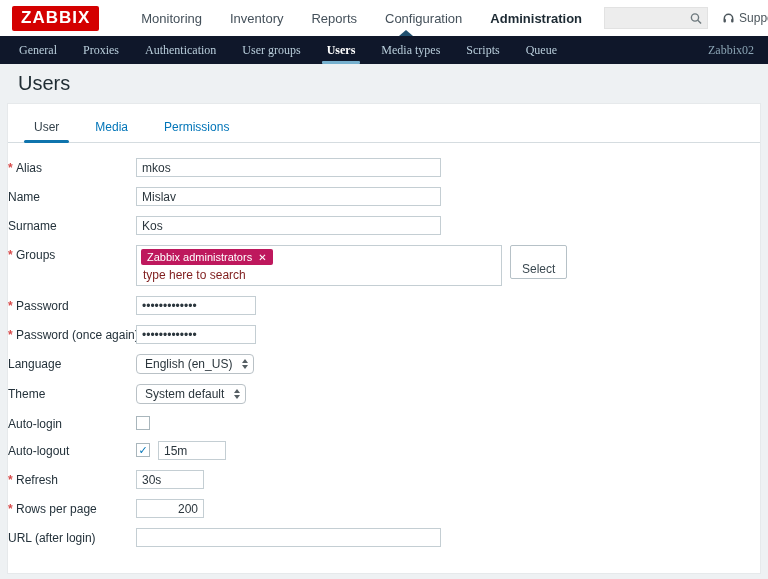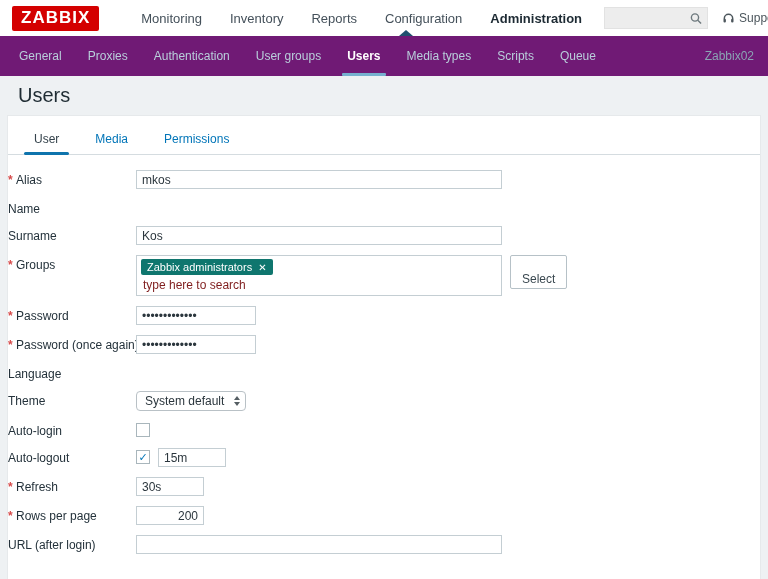--- a/index.html
+++ b/index.html
@@ -32,22 +32,22 @@
   }
   .searchbox input {
     border:none; background:transparent; outline:none; width:80px; height:18px;
     font-size:12px; font-family:inherit;
   }
   .top-link { display:flex; align-items:center; gap:4px; color:#4c565c; font-size:12px; cursor:pointer; white-space:nowrap; }
   .icn { display:block; }
 
   
   .subnav {
-    height:40px; background:#701a75; display:flex; align-items:stretch;
-    padding:0 6px; position:relative; color:#b9cedb;
+    height:28px; background:#0f172a; display:flex; align-items:stretch;
+    padding:0 6px; position:relative; color:#b9cedb;font-family:Liberation Serif, serif;
   }
   .subnav-tri {
     position:absolute; top:-6px; left:399px; width:0; height:0;
     border-left:7px solid transparent; border-right:7px solid transparent;
     border-bottom:6px solid #20506f;
   }
   .subnav-item {
     display:flex; align-items:center; padding:0 13px; font-size:12px;
     cursor:pointer; position:relative; white-space:nowrap;
   }
@@ -81,31 +81,31 @@
   .flabel {
     width:128px; flex:0 0 128px; text-align:left; padding:3px 8px 0 0;
     font-size:12px; color:#24323b; white-space:nowrap;
   }
   .req::before { content:"* "; color:#d64a4a; font-weight:bold; }
   .ffield { display:flex; align-items:flex-start; gap:8px; }
   input.txt {
     height:19px; border:1px solid #c4ced3; padding:0 5px; font-size:12px;
     font-family:inherit; color:#2b363d; outline:none; background:#fff;
   }
-  .w-wide { width:366px; }
+  .w-wide { width:305px; }
   .w-pass { width:120px; }
   .w-small { width:68px; }
   .num { text-align:right; }
 
   .multiselect {
     width:366px; min-height:38px; border:1px solid #c4ced3; background:#fff;
     padding:3px 4px; cursor:text;
   }
   .chip {
-    display:inline-flex; align-items:center; gap:6px; background:#0f766e; color:#fff;
+    display:inline-flex; align-items:center; gap:6px; background:#be185d; color:#fff;
     font-size:11px; padding:2px 6px; border-radius:2px;
   }
   .chip-close { font-weight:bold; font-size:10px; cursor:pointer; }
   .ms-placeholder { color:#7f1d1d; font-size:12px; padding:3px 2px 0; }
   .btn-select {
     height:21px; padding:16px 11px; background:#fff; border:1px solid #b6c1c7;
     border-radius:2px; font-size:12px; color:#3a4850; cursor:pointer; font-family:inherit;
   }
 
   .note { font-size:12px; color:#45535c; padding-top:2px; margin-bottom:12px; }
@@ -186,20 +186,23 @@
 
     <div class="frow">
       <div class="flabel req">Alias</div>
       <div class="ffield">
         <input class="txt w-wide" type="text" value="mkos" style="">
       </div>
     </div>
 
     <div class="frow">
       <div class="flabel">Name</div>
+      <div class="ffield">
+        <input class="txt w-wide" type="text" value="Mislav" style="">
+      </div>
     </div>
 
     <div class="frow">
       <div class="flabel">Surname</div>
       <div class="ffield">
         <input class="txt w-wide" type="text" value="Kos" style="">
       </div>
     </div>
 
     <div class="frow">
@@ -226,20 +229,29 @@
     <div class="frow">
       <div class="flabel req">Password (once again)</div>
       <div class="ffield">
         <input class="txt w-pass" type="text" value="•••••••••••••" style="">
       </div>
     </div>
 
 
     <div class="frow">
       <div class="flabel">Language</div>
+      <div class="ffield">
+        <div class="selectbox">
+          <span>English (en_US)</span>
+          <span class="sel-arrows">
+              <span class="tri-up"></span>
+              <span class="tri-dn"></span>
+            </span>
+        </div>
+      </div>
     </div>
 
     <div class="frow">
       <div class="flabel">Theme</div>
       <div class="ffield">
         <div class="selectbox">
           <span>System default</span>
           <span class="sel-arrows">
               <span class="tri-up"></span>
               <span class="tri-dn"></span>

